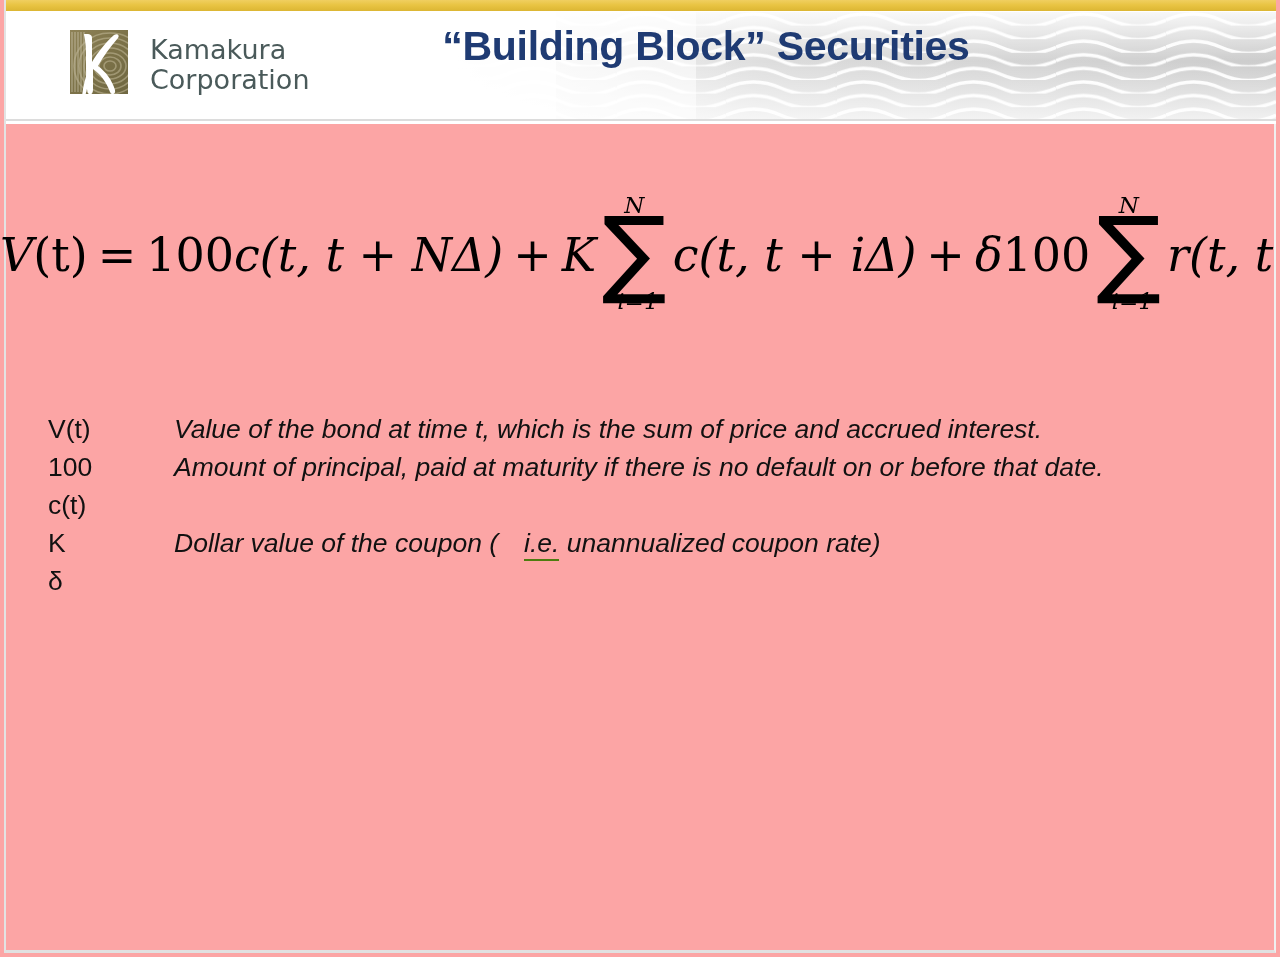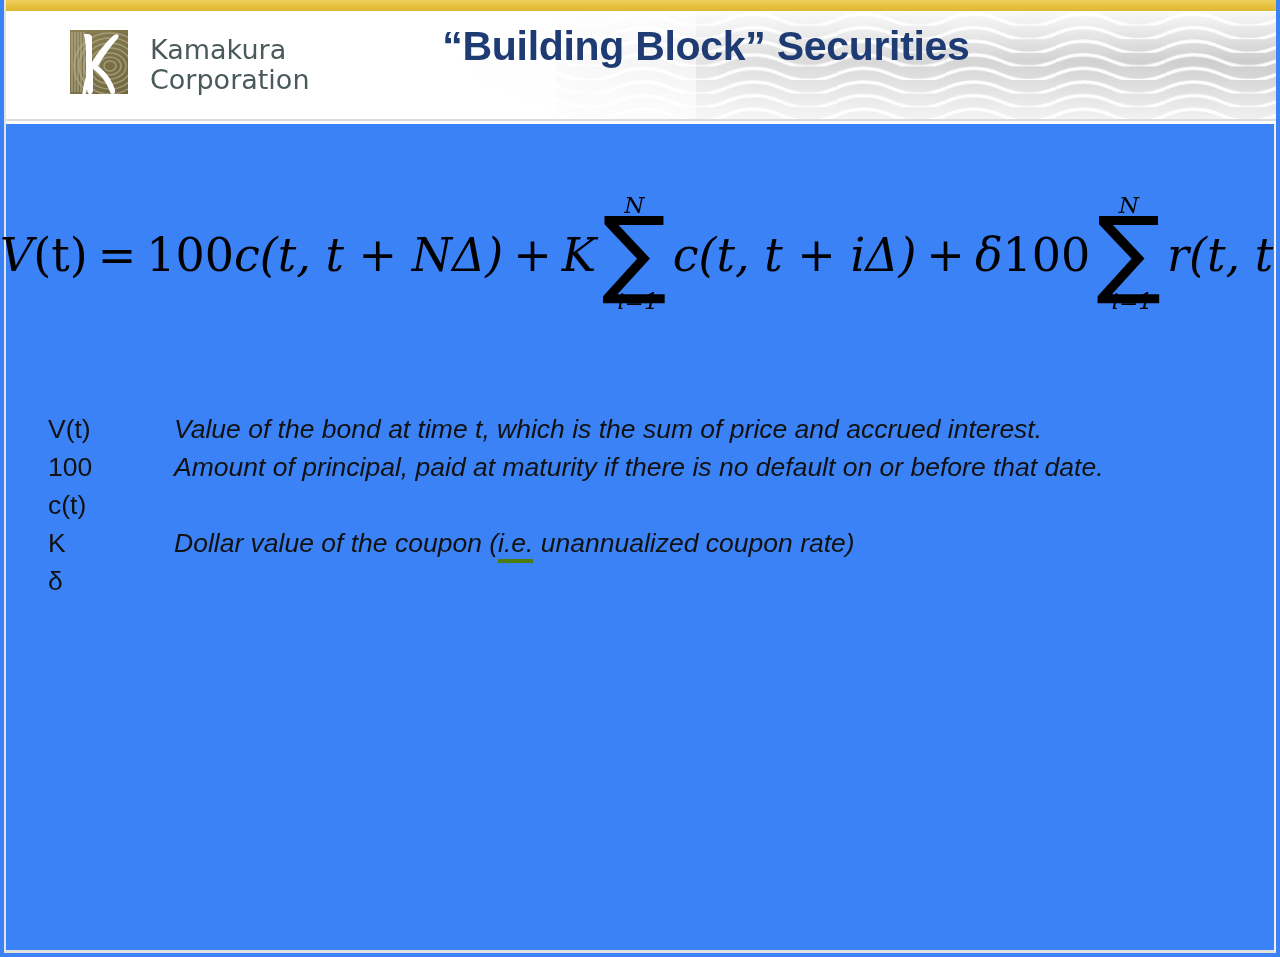--- a/index.html
+++ b/index.html
@@ -11,21 +11,21 @@
     height: 957px;
     background: #ffffff;
     font-family: "Liberation Sans", sans-serif;
     overflow: hidden;
   }
 
   .slide {
     position: relative;
     width: 1280px;
     height: 957px;
-    background: #3b82f6;
+    background: #fca5a5;
     box-sizing: border-box;
   }
 
   
   .page-frame {
     position: absolute;
     left: 4px;
     top: 0px;
     width: 1272px;
     height: 953px;
@@ -183,22 +183,23 @@
     flex: 0 0 126px;
     width: 126px;
     white-space: nowrap;
   }
   .def-desc {
     flex: 1 1 auto;
     max-width: 1075px;
     font-style: italic;
   }
   .spell {
-    border-bottom: 4px solid #4d7c0f;
+    border-bottom: 2px solid #4d7c0f;
     padding-bottom: 1px;
+    margin-left: 26px;
   }
 </style>
 </head>
 <body>
 
 <div class="slide">
 
   <div class="page-frame"></div>
 
   <div class="header">

